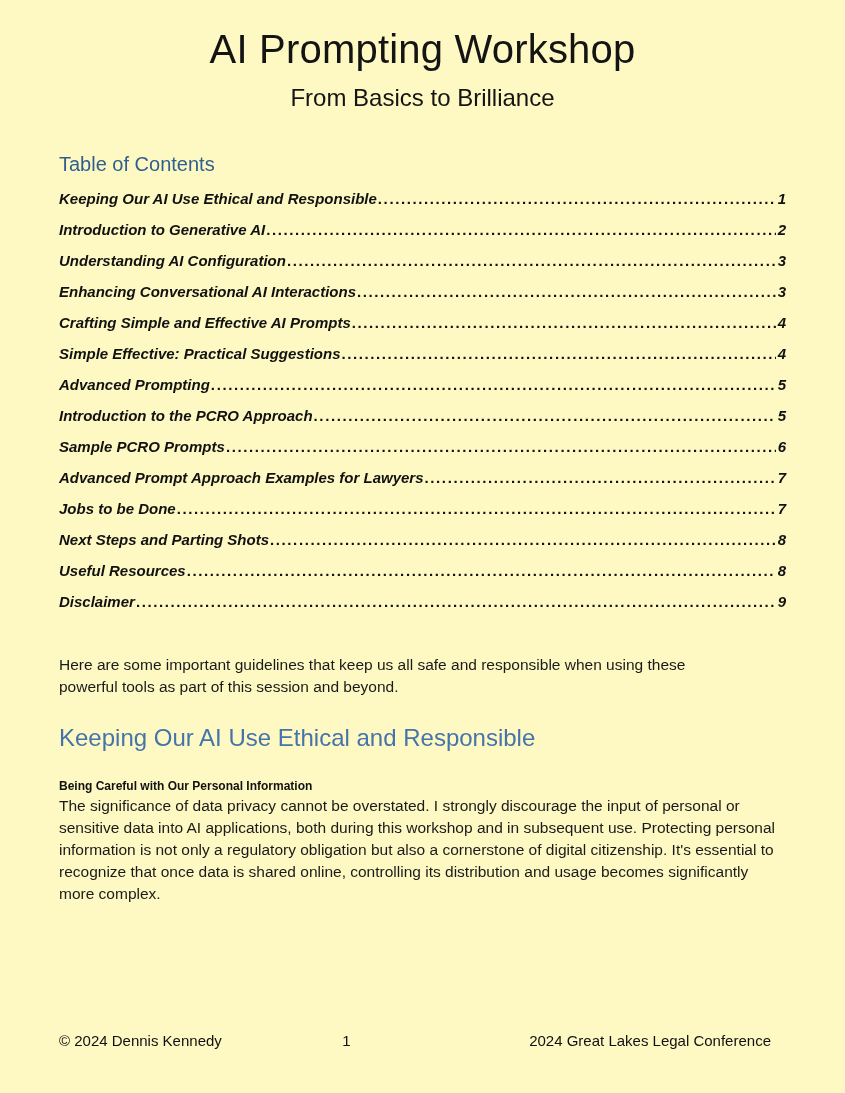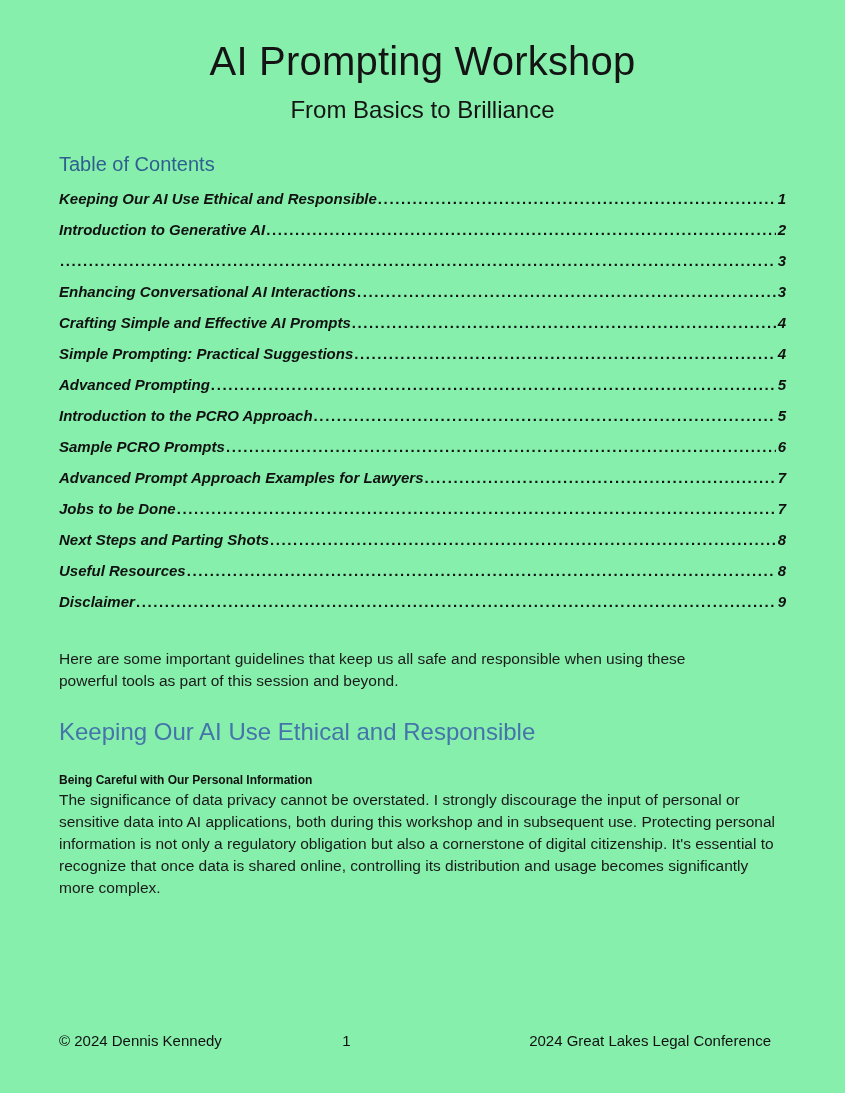--- a/index.html
+++ b/index.html
@@ -13,22 +13,22 @@
     height: 1093px;
     position: relative;
     font-family: "Liberation Sans", sans-serif;
     color: #1a1a1a;
     overflow: hidden;
   }
 
   .page {
     position: absolute;
     inset: 0;
-    background: #86efac;
-    padding: 12px;
+    background: #fef9c3;
+    padding: 0;
   }
 
   
   .doc-title {
     margin: 0;
     padding-top: 26px;
     text-align: center;
     font-size: 40px;
     font-weight: 300;
     letter-spacing: 0.2px;
@@ -96,21 +96,21 @@
              "............................................................";
   }
   .toc-page {
     flex: 0 0 auto;
     text-align: right;
     min-width: 9px;
   }
 
   
   .intro-para {
-    margin: 24px 0 0 0;
+    margin: 30px 0 0 0;
     font-size: 15.5px;
     line-height: 1.42;
     color: #1a1a1a;
     max-width: 672px;
   }
 
   .section-heading {
     margin: 26px 0 2px 0;
     font-size: 24px;
     font-weight: 400;
@@ -173,35 +173,36 @@
           <span class="toc-label">Keeping Our AI Use Ethical and Responsible</span>
           <span class="toc-dots"></span>
           <span class="toc-page">1</span>
         </li>
         <li class="toc-row">
           <span class="toc-label">Introduction to Generative AI</span>
           <span class="toc-dots"></span>
           <span class="toc-page">2</span>
         </li>
         <li class="toc-row">
+          <span class="toc-label">Understanding AI Configuration</span>
           <span class="toc-dots"></span>
           <span class="toc-page">3</span>
         </li>
         <li class="toc-row">
           <span class="toc-label">Enhancing Conversational AI Interactions</span>
           <span class="toc-dots"></span>
           <span class="toc-page">3</span>
         </li>
         <li class="toc-row">
           <span class="toc-label">Crafting Simple and Effective AI Prompts</span>
           <span class="toc-dots"></span>
           <span class="toc-page">4</span>
         </li>
         <li class="toc-row">
-          <span class="toc-label">Simple Prompting: Practical Suggestions</span>
+          <span class="toc-label">Simple Effective: Practical Suggestions</span>
           <span class="toc-dots"></span>
           <span class="toc-page">4</span>
         </li>
         <li class="toc-row">
           <span class="toc-label">Advanced Prompting</span>
           <span class="toc-dots"></span>
           <span class="toc-page">5</span>
         </li>
         <li class="toc-row">
           <span class="toc-label">Introduction to the PCRO Approach</span>

